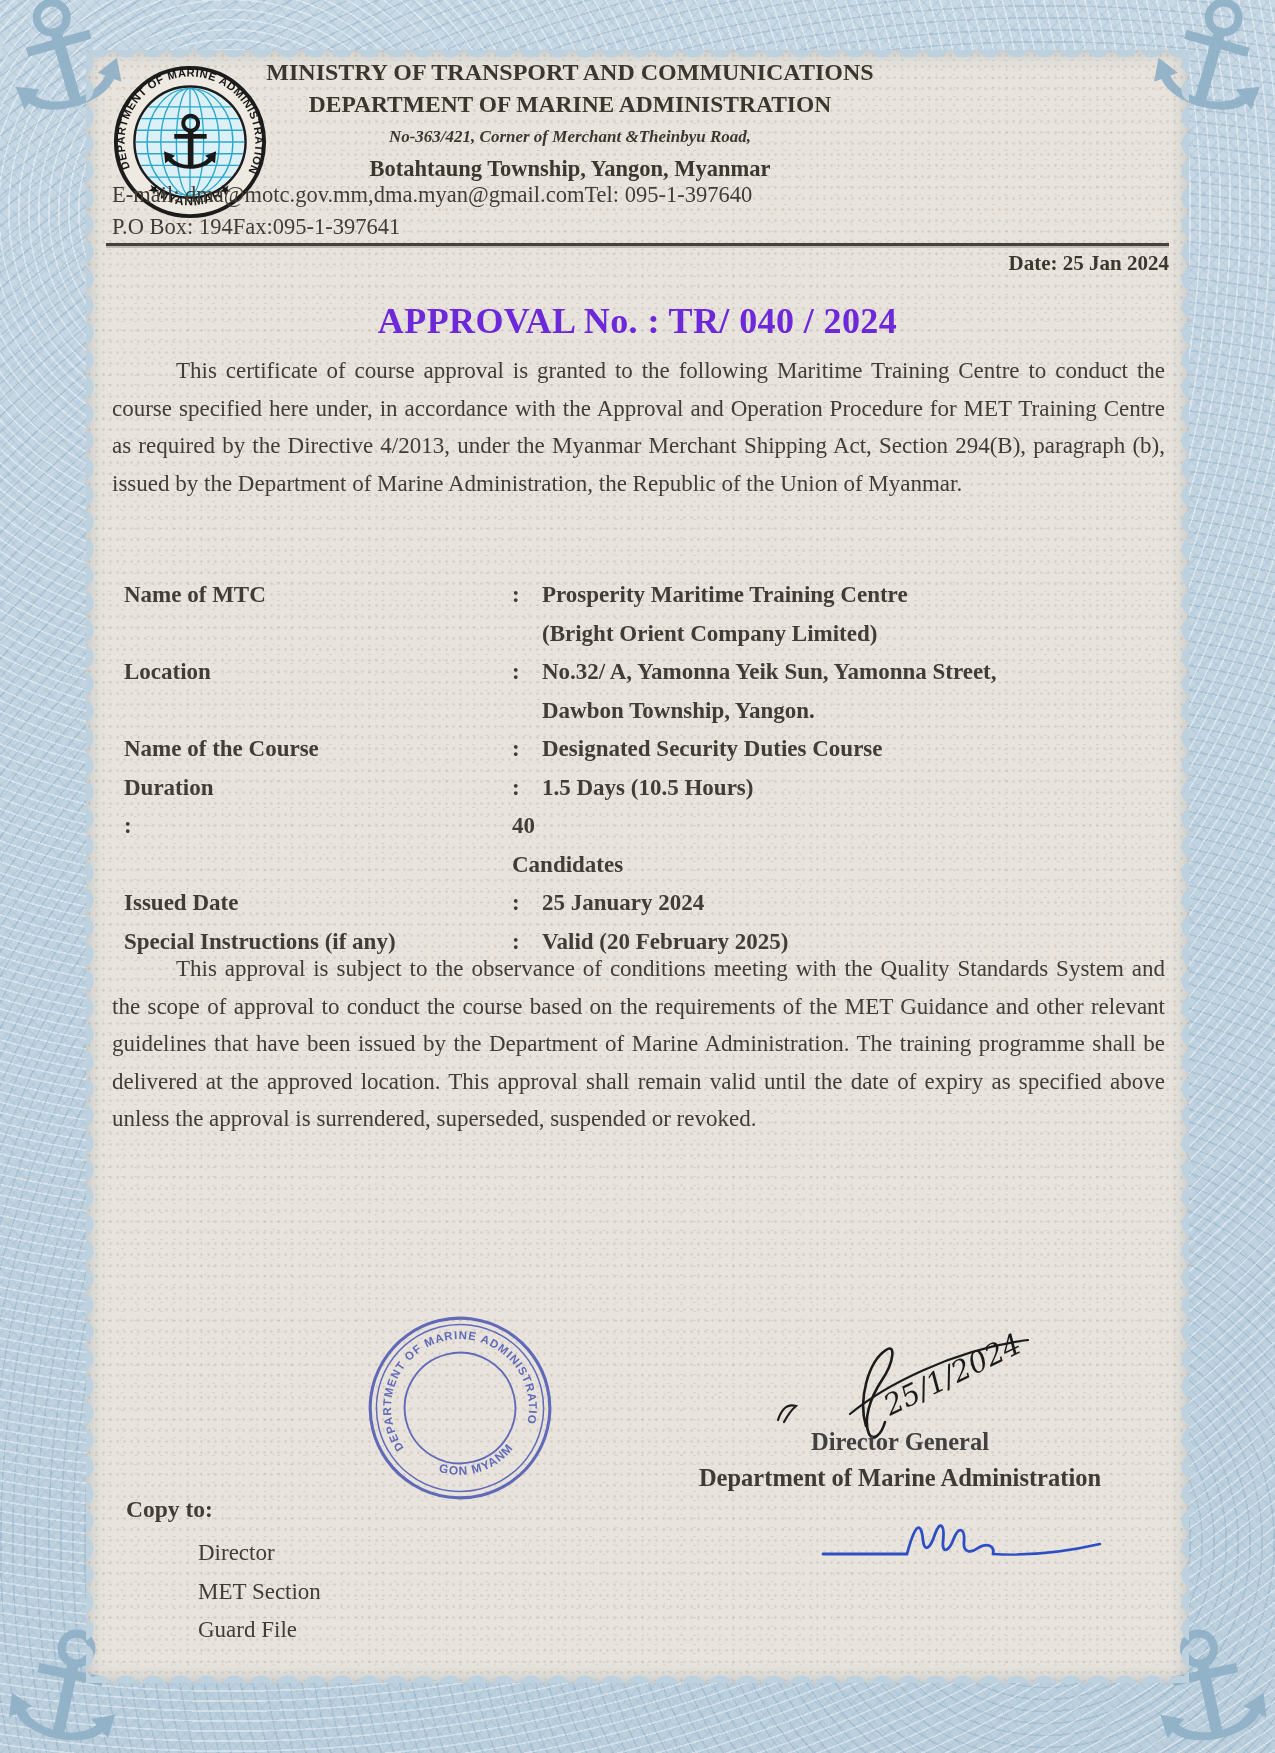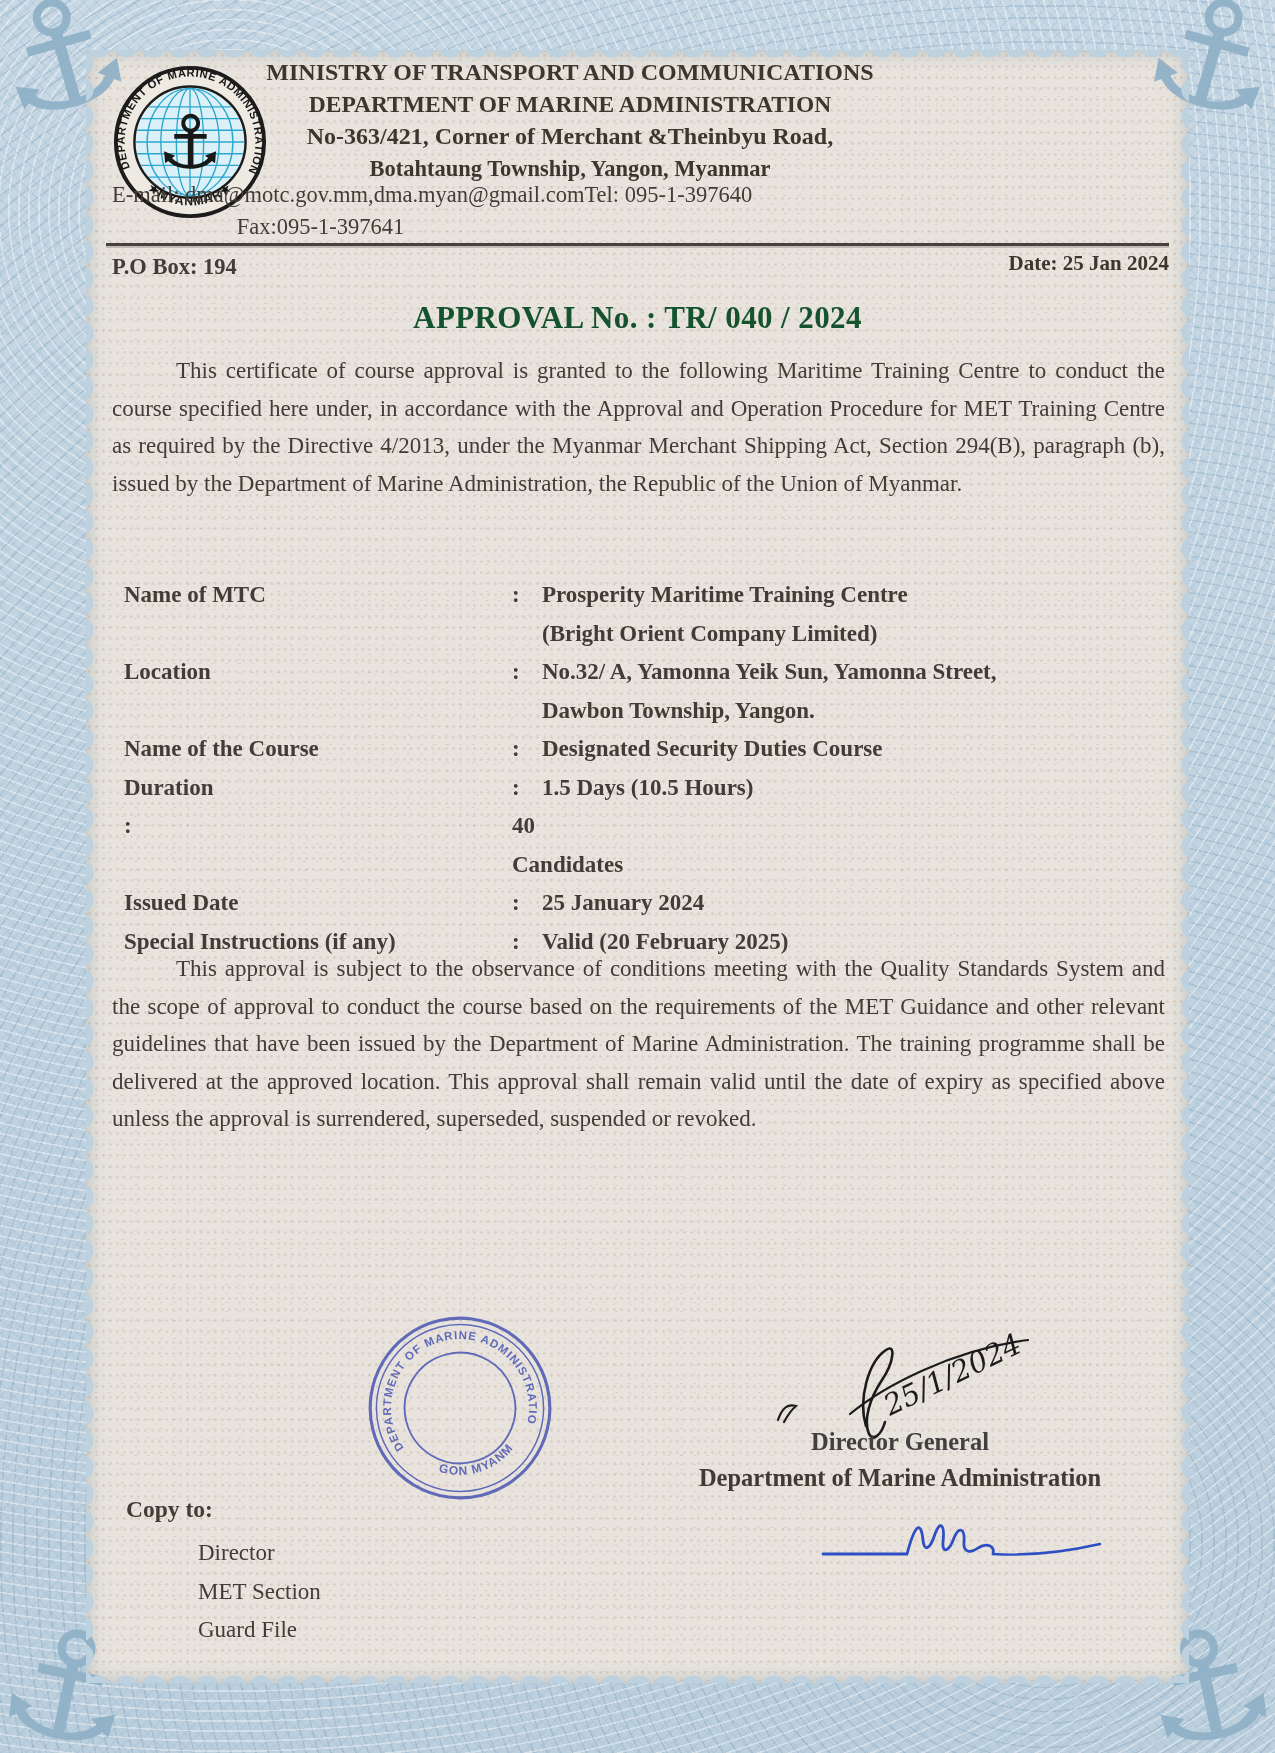--- a/index.html
+++ b/index.html
@@ -47,34 +47,34 @@
     background-size:27px 14px;background-repeat:repeat-x;}
   .trim-left{left:86px;top:50px;bottom:70px;width:14px;
     background:radial-gradient(circle at -5px 13px,#bed1df 12px,rgba(190,209,223,0) 13px);
     background-size:14px 27px;background-repeat:repeat-y;}
   .trim-right{right:86px;top:50px;bottom:70px;width:14px;
     background:radial-gradient(circle at 19px 13px,#bed1df 12px,rgba(190,209,223,0) 13px);
     background-size:14px 27px;background-repeat:repeat-y;}
   
   .content{position:absolute;inset:0;z-index:4;color:#413c35;}
   .abs{position:absolute;}
-  .bold{font-weight:bold;margin-top:40px;}
+  .bold{font-weight:normal;}
   
   .logo{left:112px;top:64px;width:156px;height:156px;}
   .header-text{left:240px;top:56px;width:660px;text-align:center;color:#3b362e;}
   .hline1{font-size:24px;font-weight:bold;line-height:32px;}
   .hline2{font-size:23.5px;font-weight:bold;line-height:32px;}
-  .hline3{font-size:24px;font-weight:bold;line-height:33px;}
+  .hline3{font-size:17px;font-weight:bold;line-height:33px;font-style:italic;}
   .hline4{font-size:22.5px;font-weight:bold;line-height:32px;}
   .contact-row{left:112px;right:106px;display:flex;justify-content:flex-start;font-size:22.5px;}
   .row-email{top:182px;}
   .row-pobox{top:214px;}
   .rule{left:106px;right:106px;top:243px;height:3px;background:#46413a;box-shadow:0 2px 0 rgba(70,65,58,.25);}
   .date-line{right:106px;top:251px;font-size:21px;font-weight:bold;color:#3b362e;}
-  .doc-title{left:0;right:0;top:300px;text-align:center;font-size:31px;font-weight:bold;letter-spacing:.4px;color:#14532d;}
+  .doc-title{left:0;right:0;top:300px;text-align:center;font-size:36px;font-weight:bold;letter-spacing:.4px;color:#6d28d9;}
   .para{left:112px;right:110px;font-size:23px;line-height:37.5px;text-align:justify;text-indent:64px;}
   .para1{top:352px;}
   .para2{top:950px;}
   
   .details{left:112px;right:106px;top:576px;}
   .detail-row{display:grid;grid-template-columns:388px 30px 1fr;margin-left:12px;}
   .detail-label{font-size:23px;font-weight:bold;line-height:38.5px;}
   .detail-colon{font-size:23px;font-weight:bold;line-height:38.5px;}
   .detail-lines div{font-size:23px;font-weight:bold;line-height:38.5px;}
   

